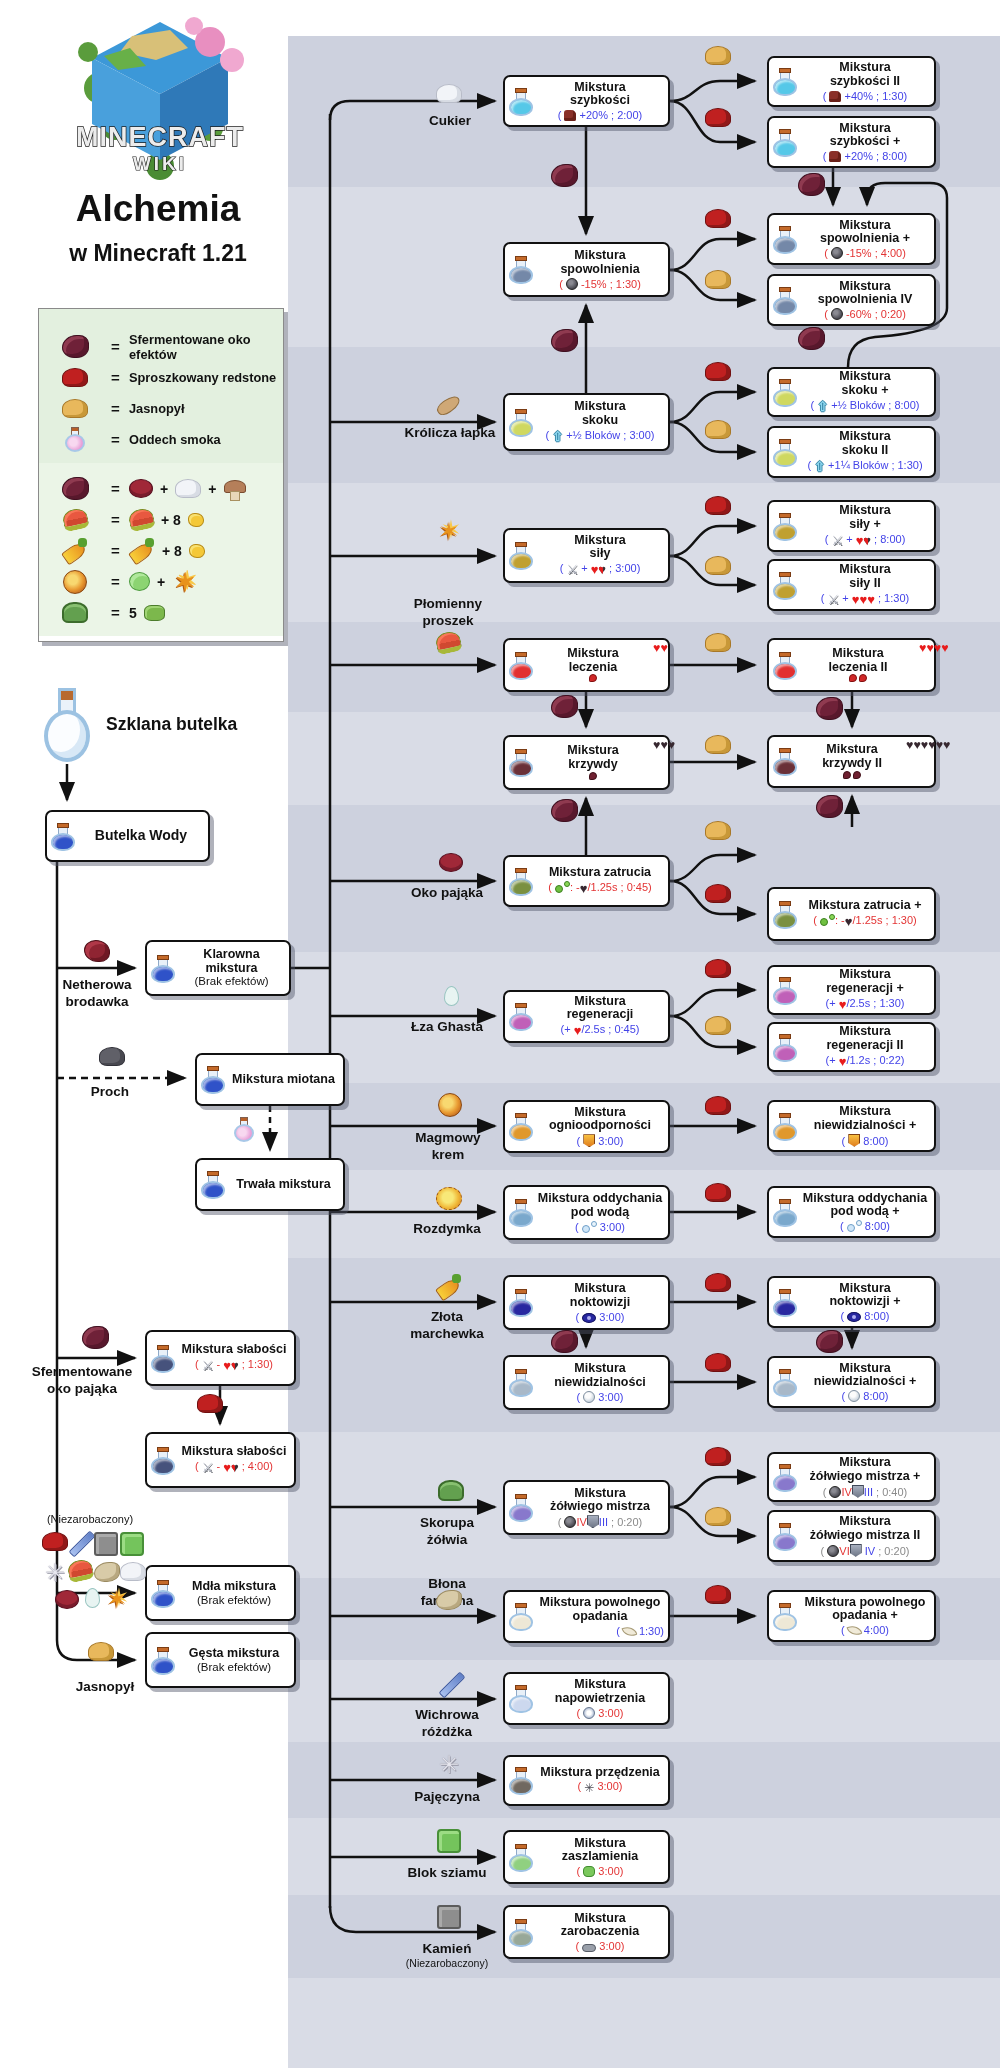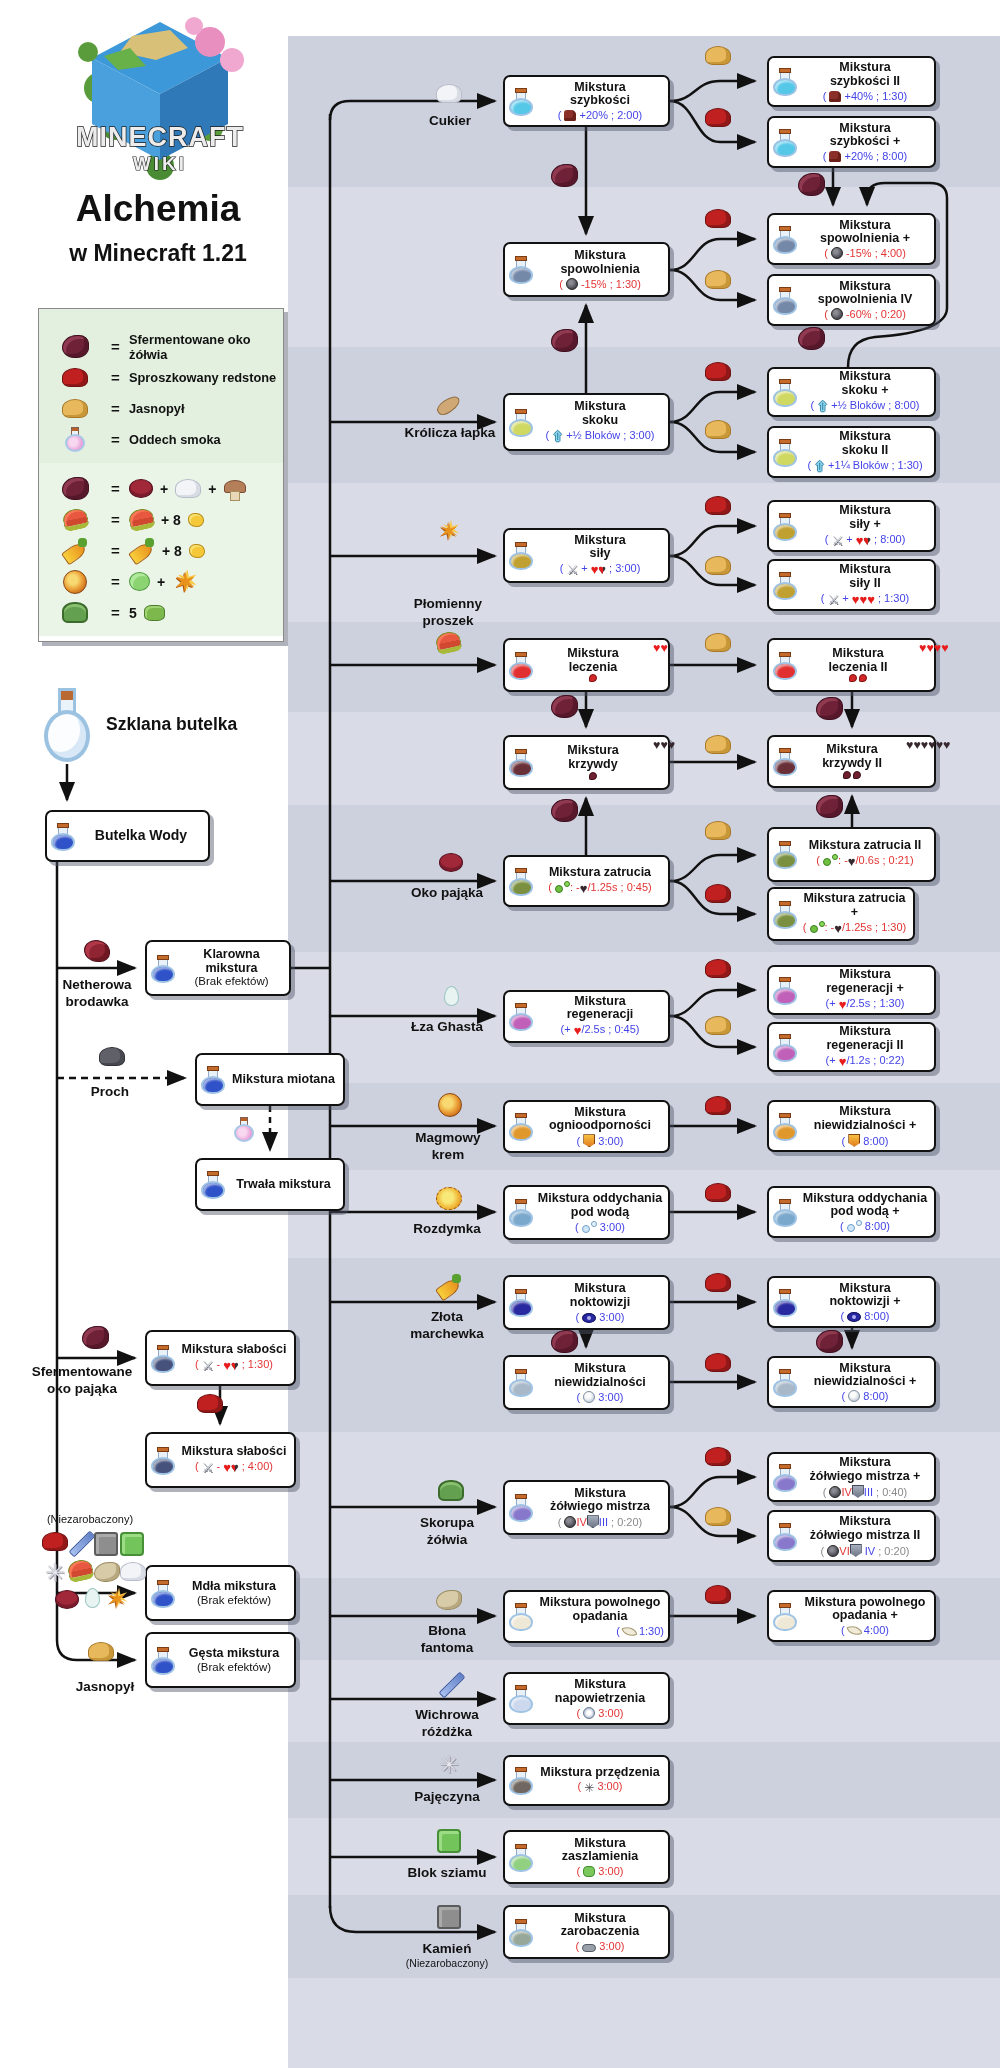--- a/index.html
+++ b/index.html
@@ -237,21 +237,21 @@
     <div class="subtitle">w Minecraft 1.21</div>
   </div>
 
   <div class="legend">
     <div class="lg-items" id="legend-items">
         <div class="lg-row">
           <span class="lg-ic-cell">
             <span class="bi bi-fermented-eye"></span>
           </span>
           <span class="lg-eq">=</span>
-          <span class="lg-lab">Sfermentowane oko żółwia</span>
+          <span class="lg-lab">Sfermentowane oko efektów</span>
         </div>
         <div class="lg-row">
           <span class="lg-ic-cell">
             <span class="bi bi-redstone"></span>
           </span>
           <span class="lg-eq">=</span>
           <span class="lg-lab">Sproszkowany redstone</span>
         </div>
         <div class="lg-row">
           <span class="lg-ic-cell">
@@ -711,31 +711,21 @@
         <span class="neck"></span>
         <span class="body" style="background: rgb(106, 48, 56);"></span>
       </span>
       <span class="txt" style="display: block; margin-right: 26px;">
         <span class="t" style="display: block;">Mikstura</span>
         <span class="t" style="display: block;">krzywdy II</span>
         <span class="drops" style="display: block;"><span class="drop dark"></span><span class="drop dark"></span></span>
       </span>
       <span class="hearts" style="width: 26px;"><span class="h-dark">♥</span><span class="h-dark">♥</span><span class="h-dark">♥</span><span class="h-dark">♥</span><span class="h-dark">♥</span><span class="h-dark">♥</span></span>
     </div>
-    <div class="node" style="left: 767px; top: 827px; width: 169px; height: 55px;">
-      <span class="pot">
-        <span class="neck"></span>
-        <span class="body" style="background: rgb(122, 144, 64);"></span>
-      </span>
-      <span class="txt" style="display: block;">
-        <span class="t" style="display: block;">Mikstura zatrucia II</span>
-        <span class="eff e-red" style="display: block;"><span class="">( </span><span class="mi mi-bubbles-green"></span><span class="">: -</span><span class="mi mi-heart-dark"></span><span class="">/0.6s ; 0:21)</span></span>
-      </span>
-    </div>
-    <div class="node" style="left: 767px; top: 887px; width: 148px; height: 54px;">
+    <div class="node" style="left: 767px; top: 887px; width: 169px; height: 54px;">
       <span class="pot">
         <span class="neck"></span>
         <span class="body" style="background: rgb(122, 144, 64);"></span>
       </span>
       <span class="txt" style="display: block;">
         <span class="t" style="display: block;">Mikstura zatrucia +</span>
         <span class="eff e-red" style="display: block;"><span class="">( </span><span class="mi mi-bubbles-green"></span><span class="">: -</span><span class="mi mi-heart-dark"></span><span class="">/1.25s ; 1:30)</span></span>
       </span>
     </div>
     <div class="node" style="left: 767px; top: 965px; width: 169px; height: 50px;">
@@ -925,21 +915,21 @@
       <span style="display: block;">Rozdymka</span>
     </div>
     <div class="flabel" style="left: 362px; top: 1308px;">
       <span style="display: block;">Złota</span>
       <span style="display: block;">marchewka</span>
     </div>
     <div class="flabel" style="left: 362px; top: 1514px;">
       <span style="display: block;">Skorupa</span>
       <span style="display: block;">żółwia</span>
     </div>
-    <div class="flabel" style="left: 362px; top: 1622px;">
+    <div class="flabel" style="left: 362px; top: 1575px;">
       <span style="display: block;">Błona</span>
       <span style="display: block;">fantoma</span>
     </div>
     <div class="flabel" style="left: 362px; top: 1706px;">
       <span style="display: block;">Wichrowa</span>
       <span style="display: block;">różdżka</span>
     </div>
     <div class="flabel" style="left: 362px; top: 1788px;">
       <span style="display: block;">Pajęczyna</span>
     </div>

